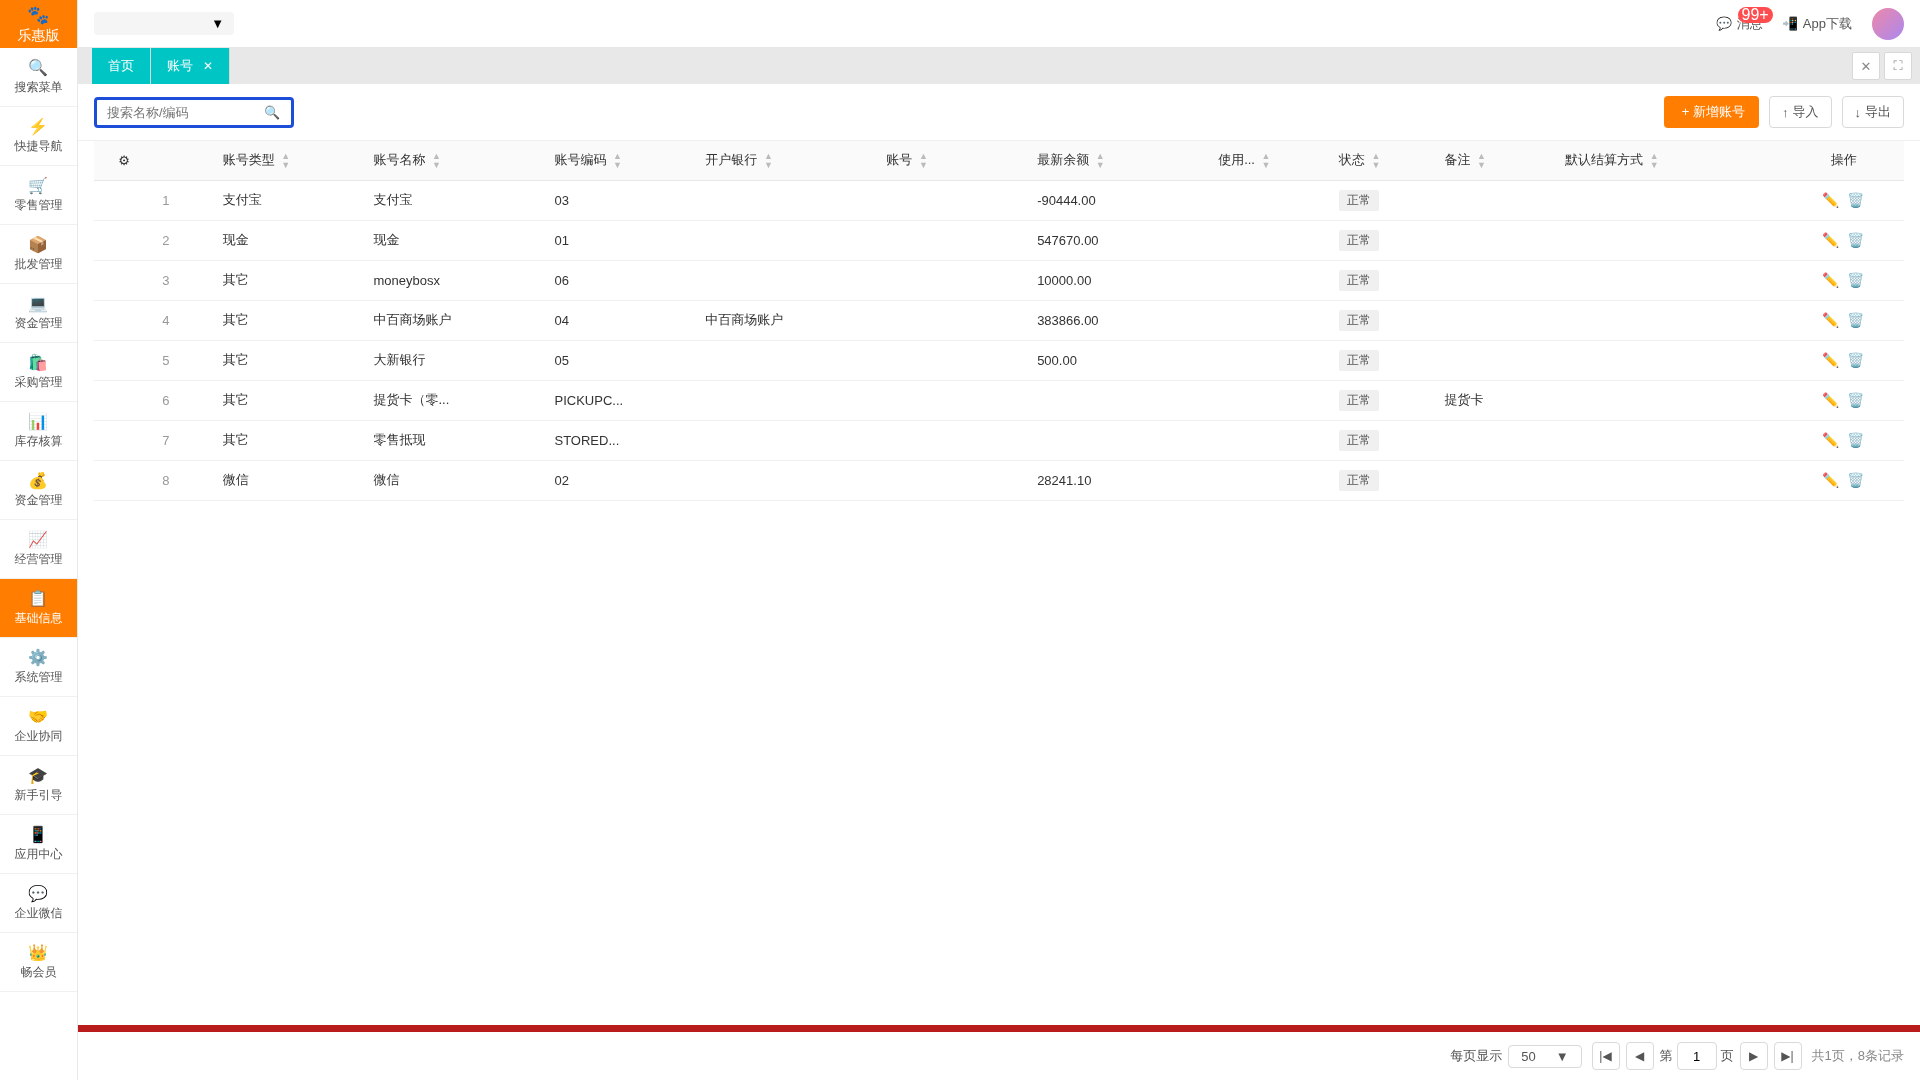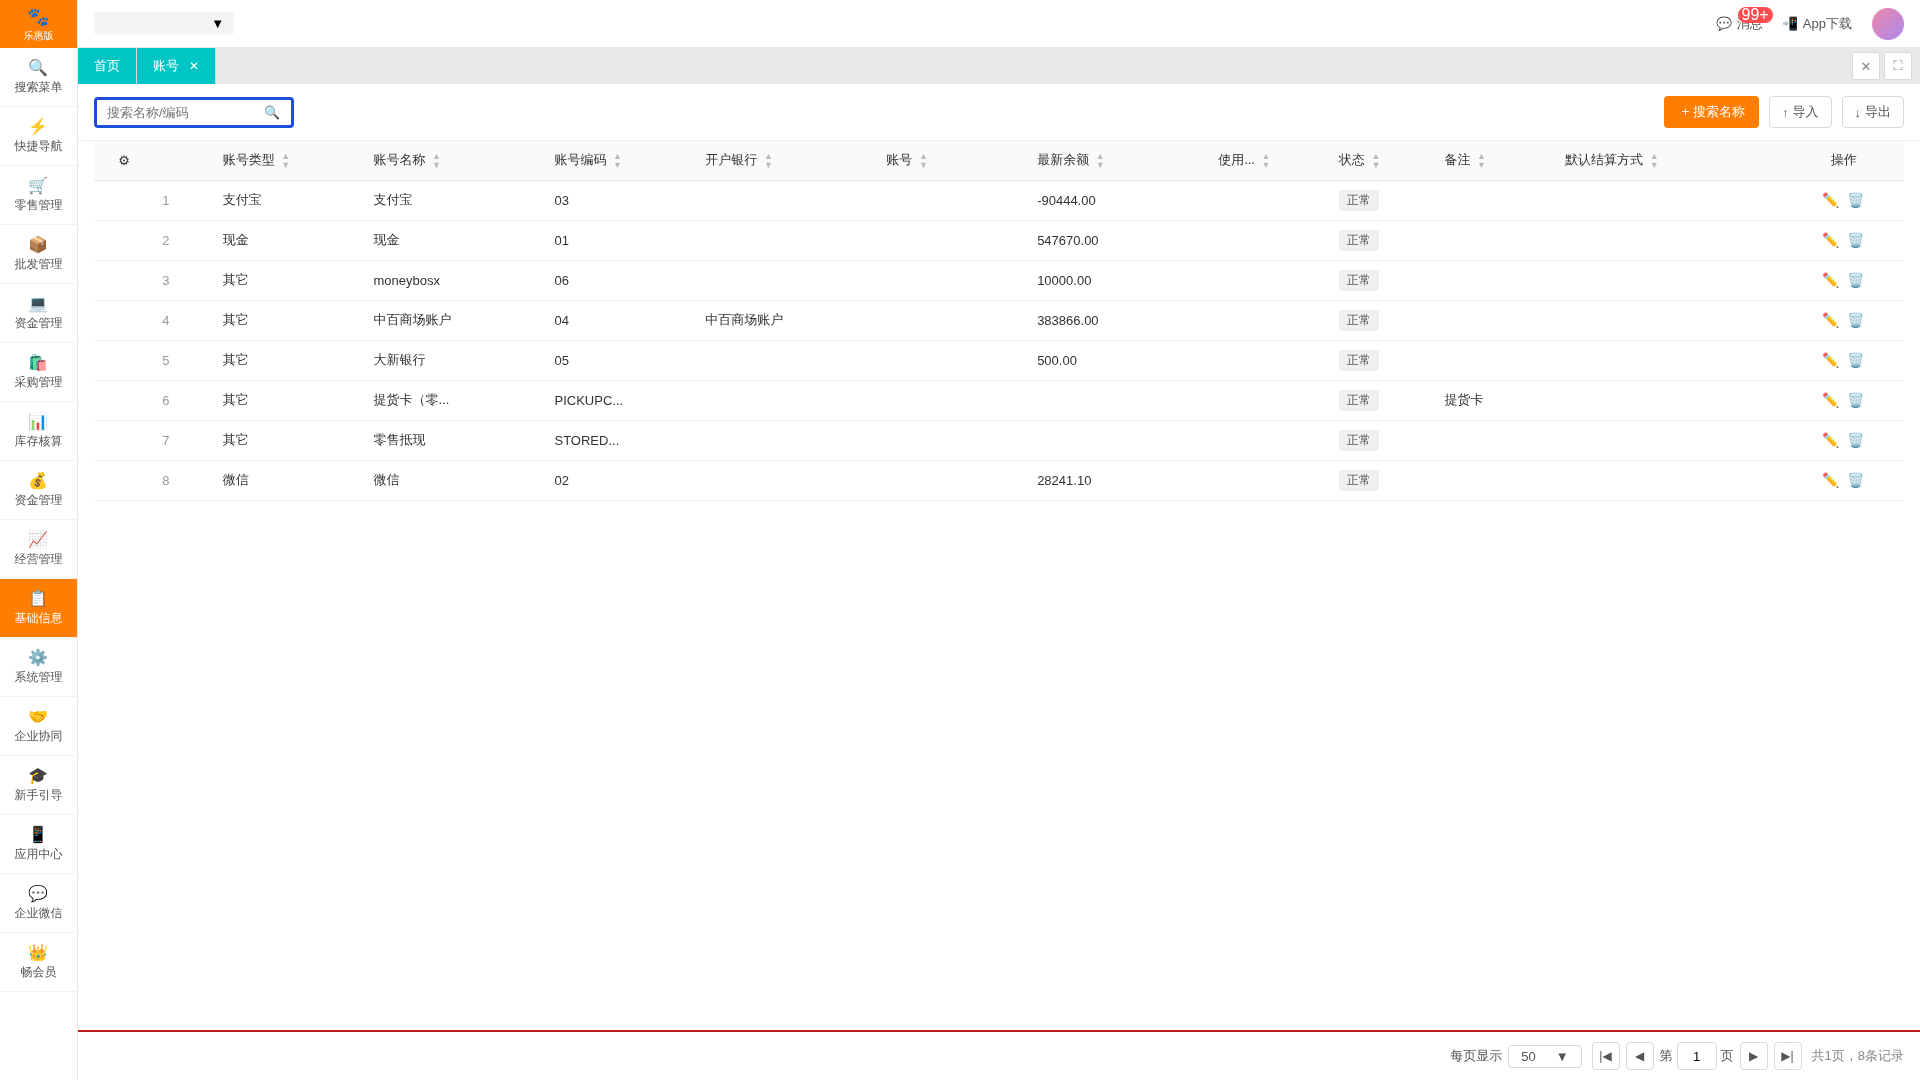--- a/index.html
+++ b/index.html
@@ -24,21 +24,21 @@
       color: white;
       font-size: 11px;
       flex-direction: column;
       padding: 4px;
     }
     .sidebar-logo .logo-icon {
       font-size: 18px;
       font-weight: bold;
     }
     .sidebar-logo .logo-sub {
-      font-size: 10px;
+      font-size: 14px;
       margin-top: 1px;
     }
     .sidebar-item {
       display: flex;
       flex-direction: column;
       align-items: center;
       justify-content: center;
       padding: 10px 4px;
       cursor: pointer;
       color: #555;
@@ -145,21 +145,21 @@
       padding: 0 16px;
       cursor: pointer;
       font-size: 13px;
       border-right: 1px solid #d8d8d8;
       gap: 6px;
     }
     .tab.active {
       background: #00c5c5;
       color: white;
     }
-    .tab.home { background: #00c5c5; color: white; }
+    .tab.home { background: #00c5c5; color: white; margin-left: 14px; }
     .tab-close { font-size: 12px; cursor: pointer; margin-left: 4px; }
 
     
     .content {
       flex: 1;
       background: #fff;
       display: flex;
       flex-direction: column;
       overflow: hidden;
       position: relative;
@@ -292,21 +292,21 @@
       color: #888;
       font-size: 14px;
     }
 
     
     .footer {
       display: flex;
       align-items: center;
       justify-content: flex-end;
       padding: 10px 16px;
-      border-top: 2px solid #b91c1c;
+      border-top: 7px solid #b91c1c;
       gap: 10px;
       flex-shrink: 0;
       background: #fff;
     }
     .footer-pagesize {
       display: flex;
       align-items: center;
       gap: 6px;
       color: #555;
     }
@@ -494,21 +494,21 @@
     <div class="toolbar">
       <div class="toolbar-left">
         <div class="search-box">
           <input type="text" placeholder="搜索名称/编码" style="">
           <span style="color:#aaa;">🔍</span>
         </div>
       </div>
       <div class="toolbar-right">
         <button class="btn-primary">
           <span></span>
-          <span>+ 搜索名称</span>
+          <span>+ 新增账号</span>
         </button>
         <button class="btn-default">
           <span>↑</span>
           <span>导入</span>
         </button>
         <button class="btn-default">
           <span>↓</span>
           <span>导出</span>
         </button>
       </div>

